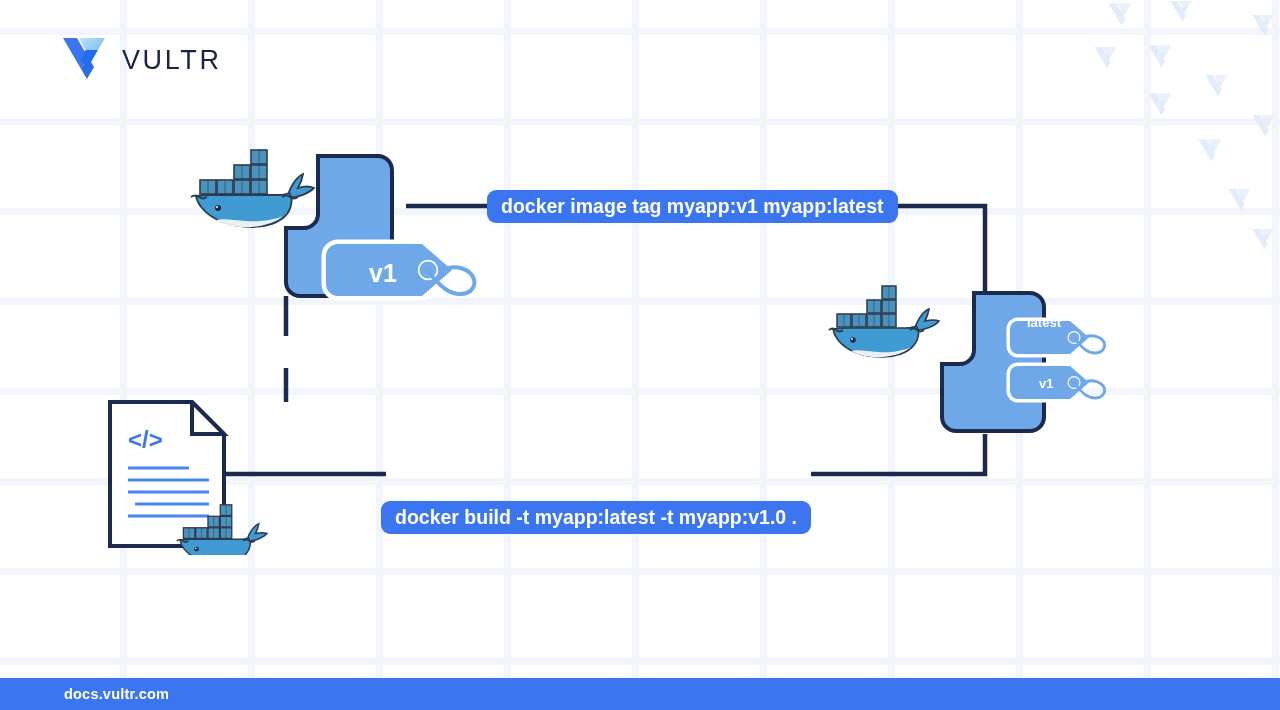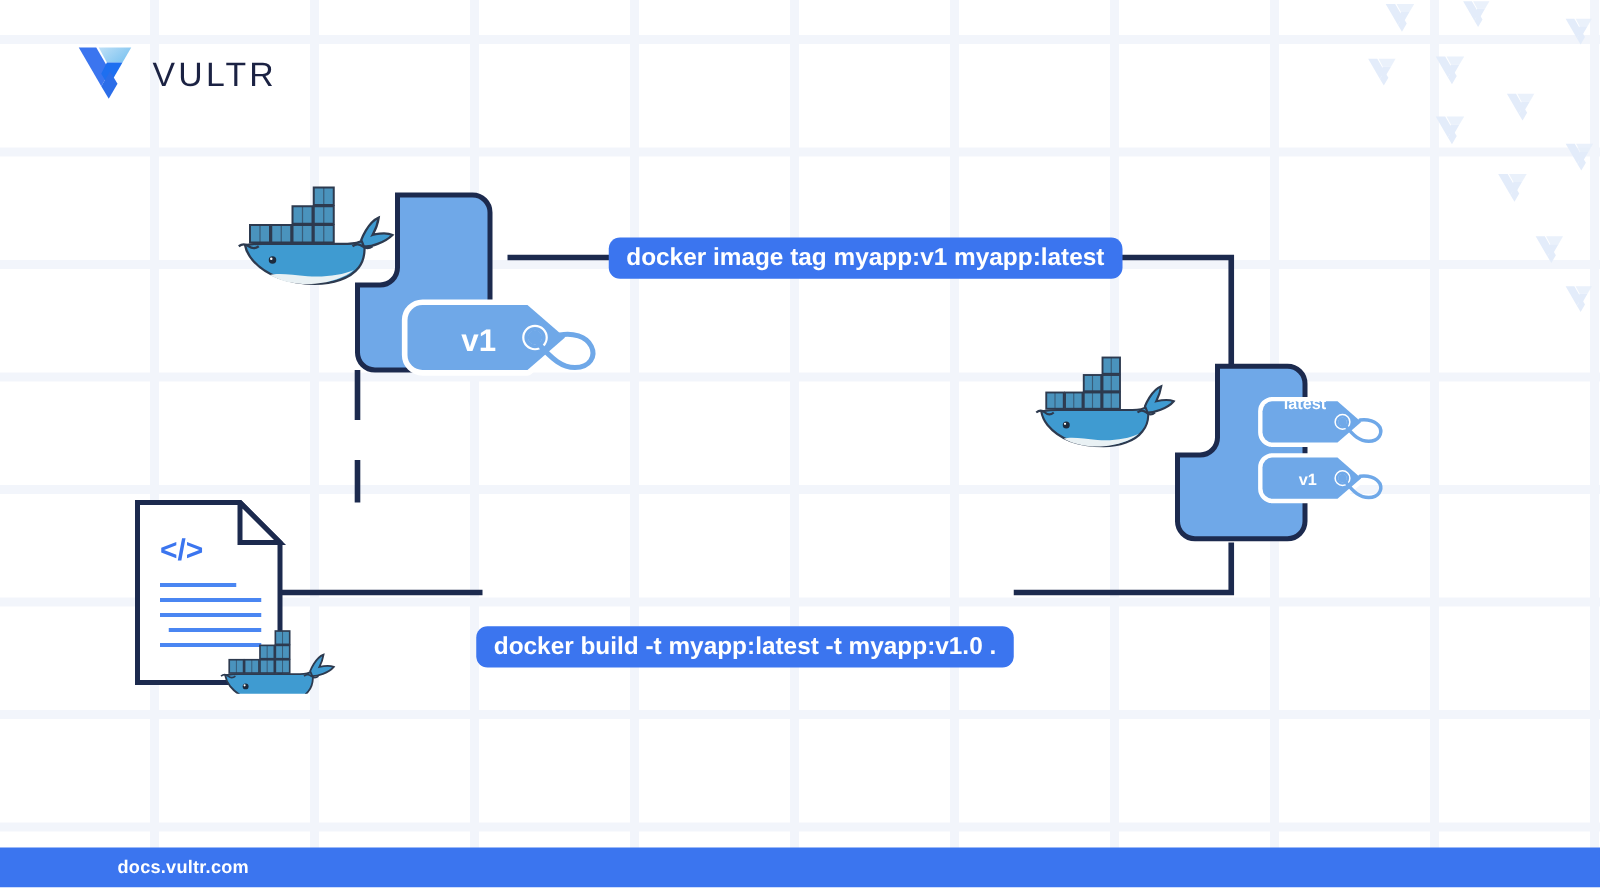--- a/index.html
+++ b/index.html
@@ -29,21 +29,21 @@
     display: flex; align-items: center; gap: 14px; text-align: center;
   }
   #logo-text {
     font-size: 27px; letter-spacing: 2.6px; font-weight: 400;
     color: #1b2243;
   }
   
   #footer {
     position: absolute; left: 0; bottom: 0; width: 1280px; height: 32px;
     background: #3b75ef;
-    display: flex; align-items: center; padding-left: 30px;
+    display: flex; align-items: center;
   }
   #footer-text {
     color: #ffffff; font-size: 14.5px; font-weight: bold;
     margin-left: 64px; letter-spacing: .2px;
   }
   
   #wires { position: absolute; left: 0; top: 0; width: 1280px; height: 710px; }
 
   
   .pill {

